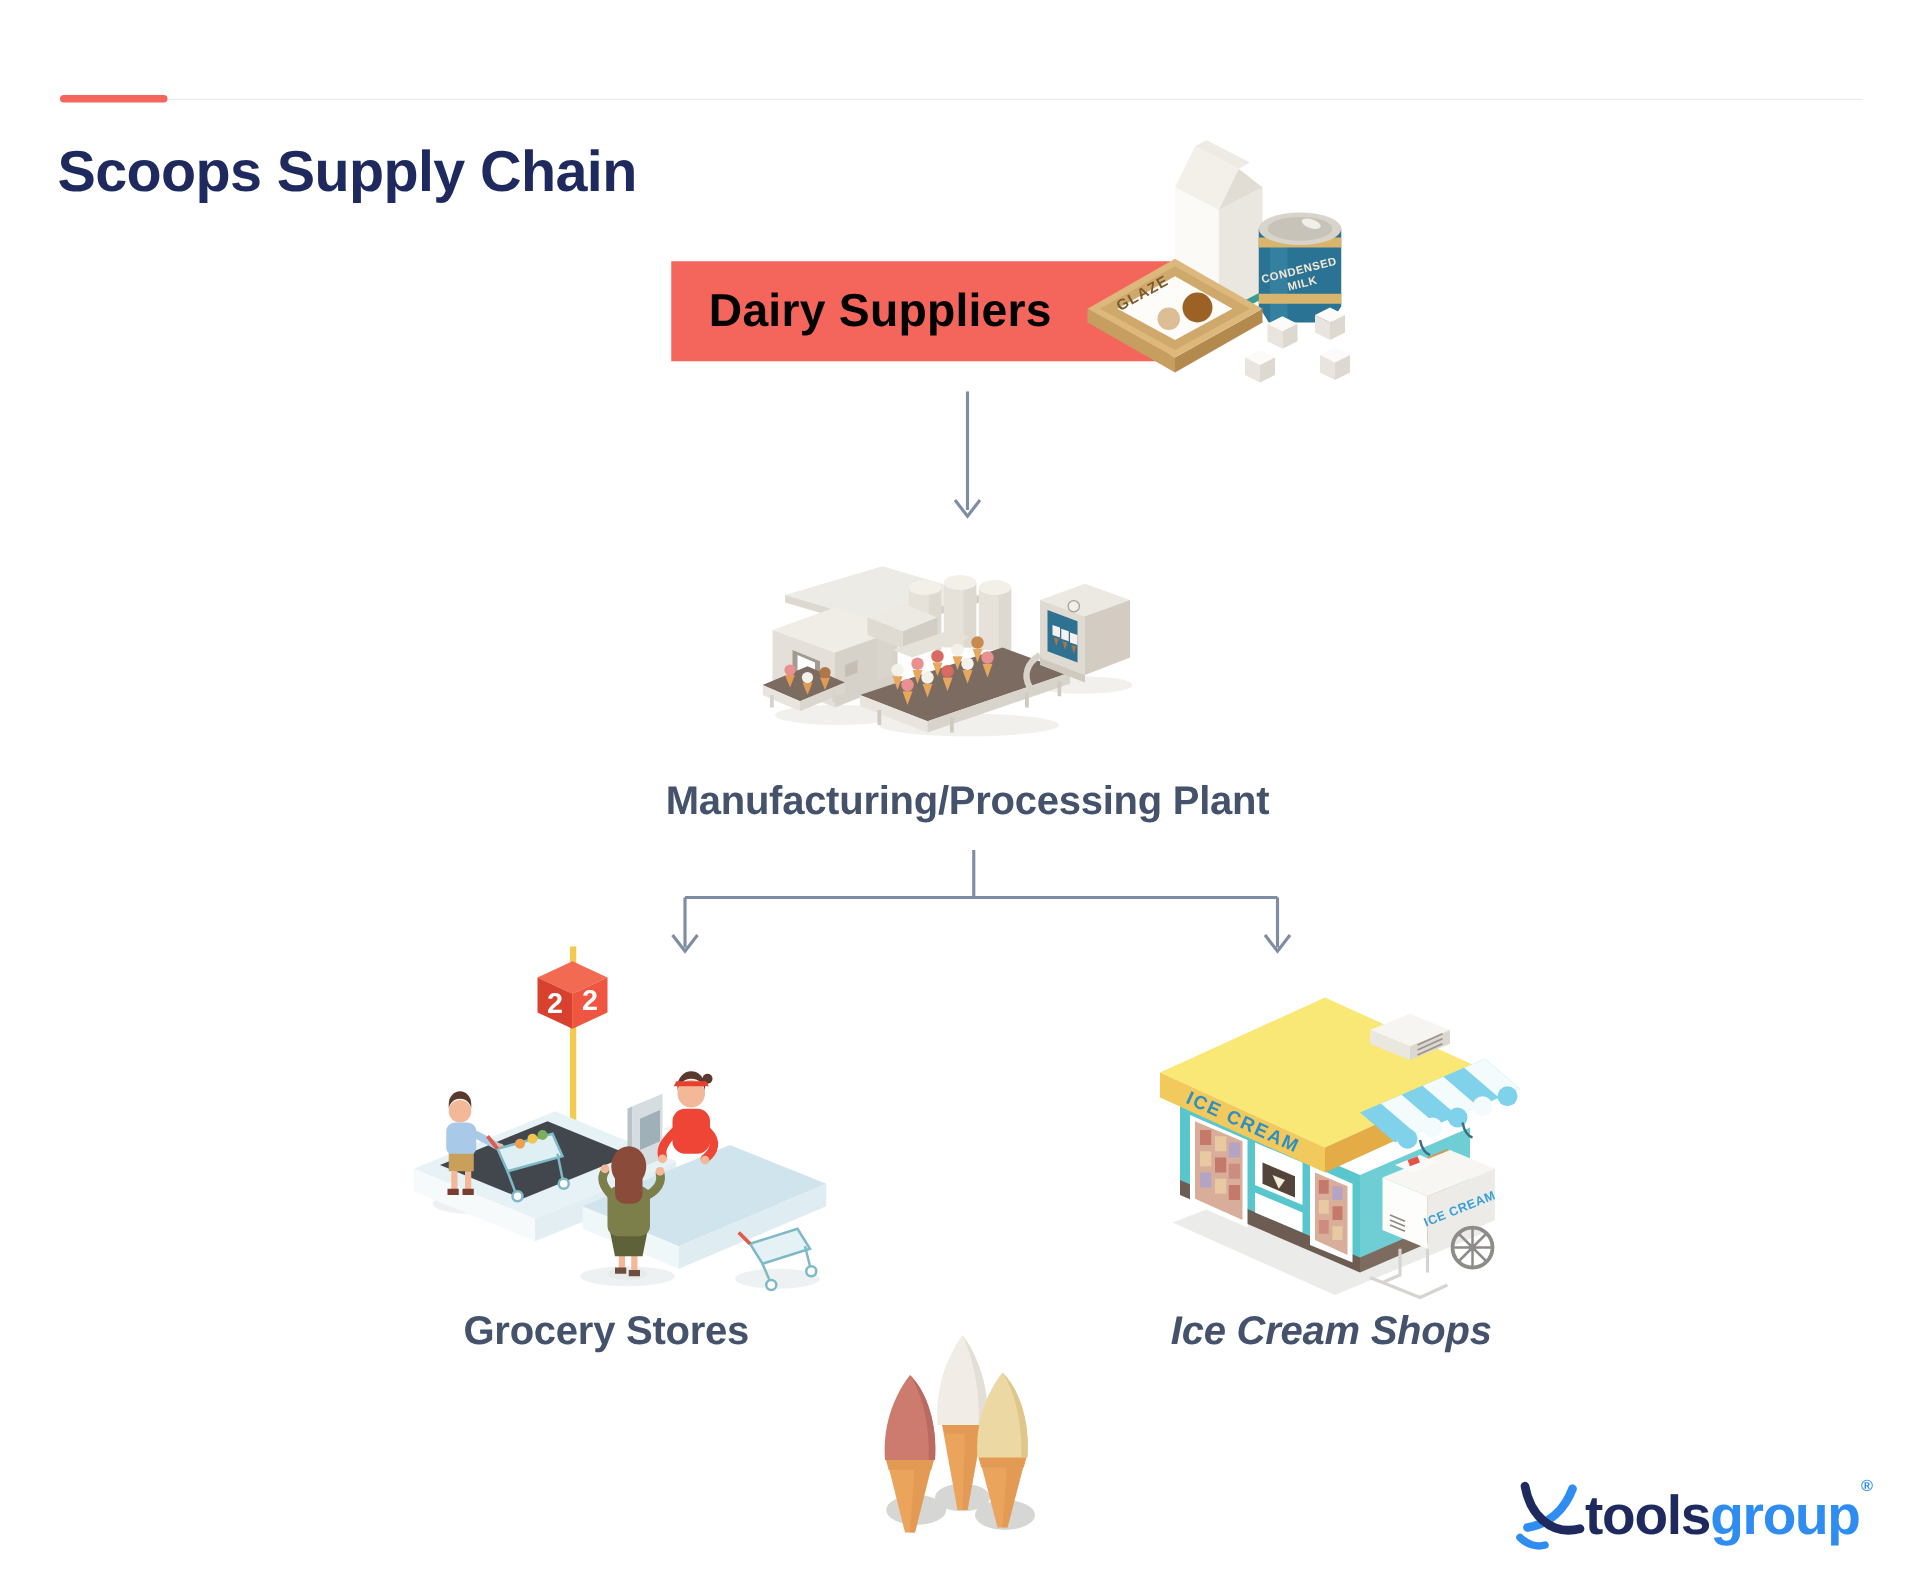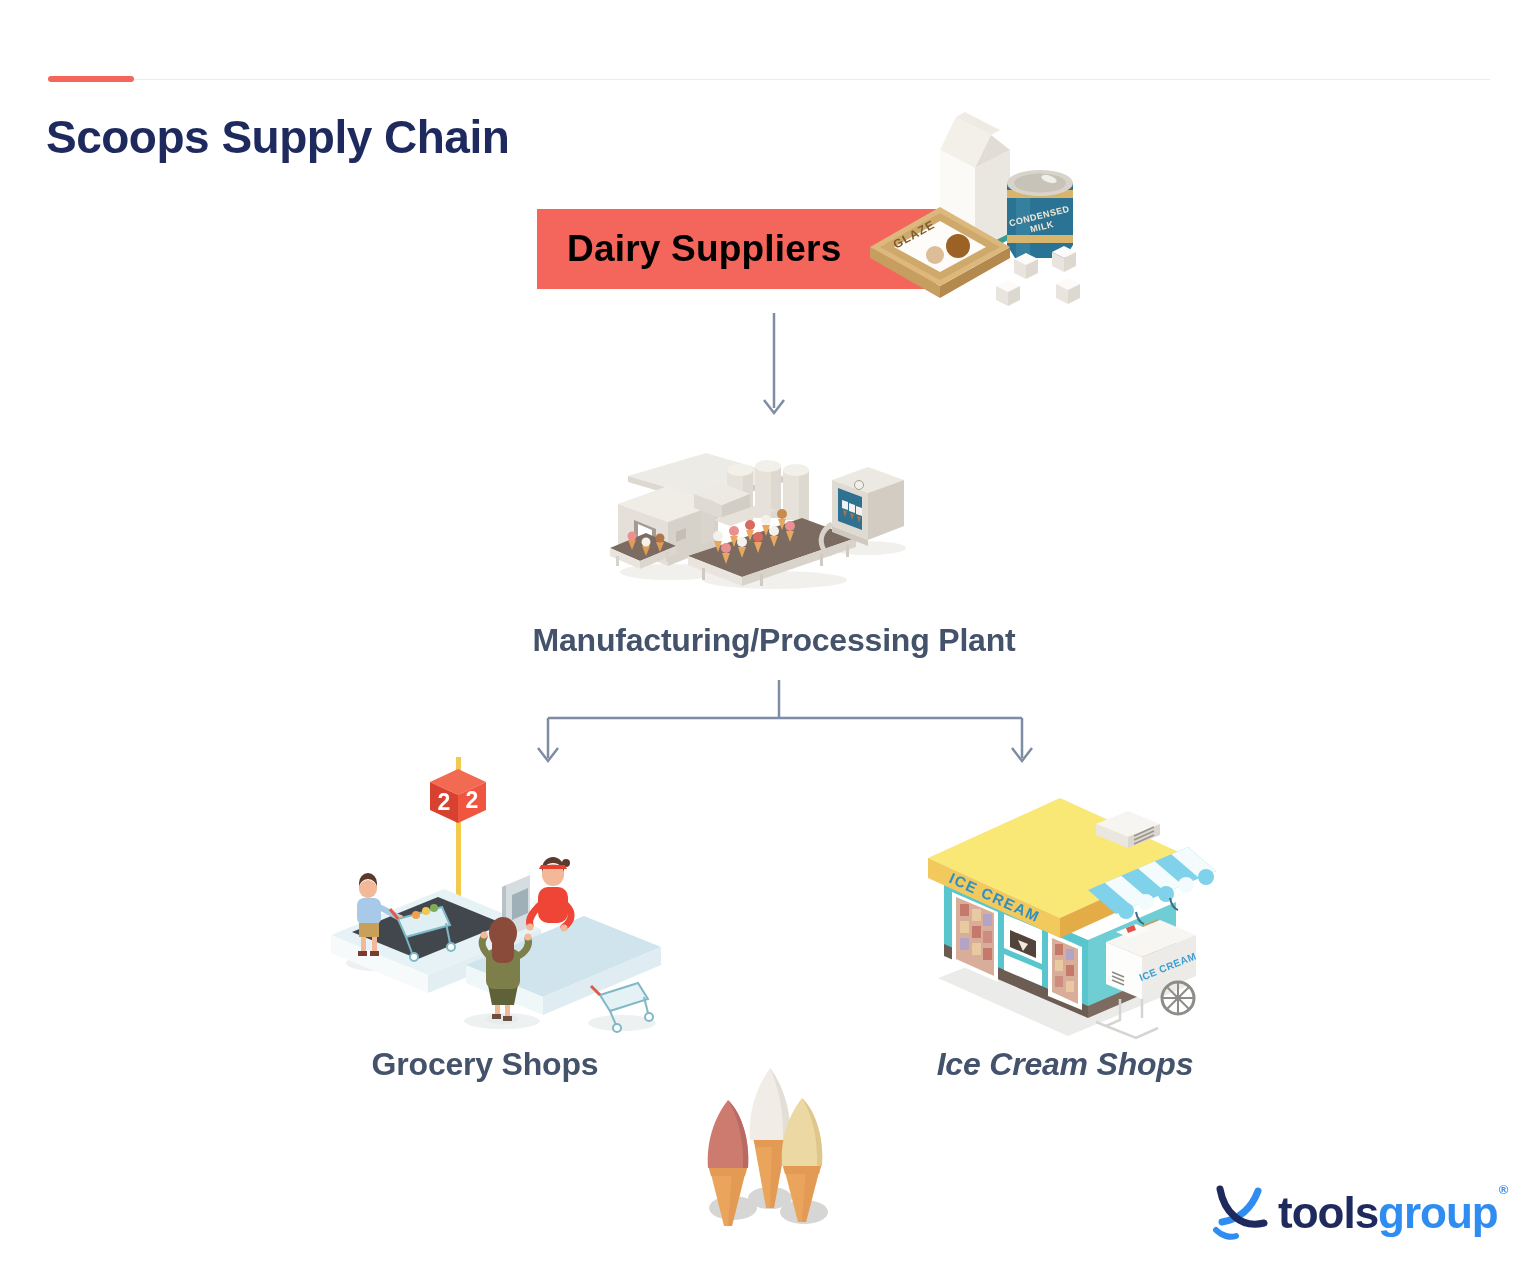--- a/index.html
+++ b/index.html
@@ -13,21 +13,21 @@
   
   .banner{left:537px;top:209px;width:399px;height:80px;background:#F4655C;
           display:flex;align-items:center;padding-left:30px;box-sizing:border-box;}
   .banner .lbl{font-size:37px;font-weight:800;color:#000000;letter-spacing:0.2px;}
   
   .nodelabel{font-size:32px;font-weight:800;color:#44536B;text-align:center;letter-spacing:-0.2px;}
   .plantlabel{left:12px;right:0;top:622px;}
   .grocerylabel{left:335px;width:300px;top:1046px;}
   .shopslabel{left:915px;width:300px;top:1046px;font-style:italic;}
   
-  .logo{left:1212px;top:1184px;display:flex;align-items:center;gap:10px;}
+  .logo{left:1212px;top:1184px;display:flex;align-items:center;}
   .logotext{font-size:44px;font-weight:800;letter-spacing:-1px;line-height:1;}
   .logotext .dark{color:#1E2A5E;}
   .logotext .light{color:#2F8DF2;}
   .logotext sup{font-size:13px;font-weight:700;color:#2F8DF2;position:relative;top:-18px;left:1px;}
   svg{display:block;}
   svg text{font-family:"Liberation Sans", sans-serif;}
 </style>
 </head>
 <body>
 
@@ -383,21 +383,21 @@
     <line x1="242" y1="226" x2="274" y2="226" stroke="#8e8c88" stroke-width="2"></line>
     <line x1="247" y1="215" x2="269" y2="237" stroke="#8e8c88" stroke-width="2"></line>
     <line x1="269" y1="215" x2="247" y2="237" stroke="#8e8c88" stroke-width="2"></line>
     <circle cx="258" cy="226" r="3" fill="#8e8c88"></circle>
     <path d="M200,227 L200,248 L186,254" stroke="#d6d4d0" stroke-width="2.5" fill="none"></path>
     <path d="M176,250 L216,266 L238,256" stroke="#d6d4d0" stroke-width="2.5" fill="none"></path>
     <line x1="222" y1="227" x2="222" y2="246" stroke="#d6d4d0" stroke-width="2.5"></line>
   </g>
 </svg>
 
-<div class="abs nodelabel grocerylabel">Grocery Shops</div>
+<div class="abs nodelabel grocerylabel">Grocery Stores</div>
 <div class="abs nodelabel shopslabel">Ice Cream Shops</div>
 
 <svg class="abs" style="left:698px;top:1050px;" width="140" height="186" viewBox="0 0 140 186">
   <g>
     <ellipse cx="35" cy="158" rx="24" ry="12" fill="#d6d6d4"></ellipse>
     <ellipse cx="72" cy="148" rx="22" ry="11" fill="#d6d6d4"></ellipse>
     <ellipse cx="106" cy="162" rx="24" ry="12" fill="#d6d6d4"></ellipse>
   </g>
   <g>
     <polygon points="56,92 88,92 76,158 68,158" fill="#eba45c"></polygon>

